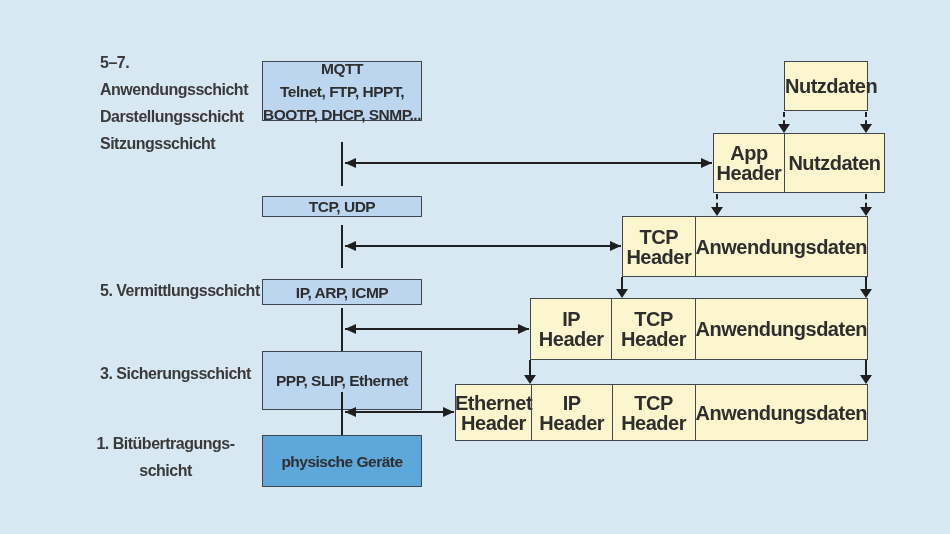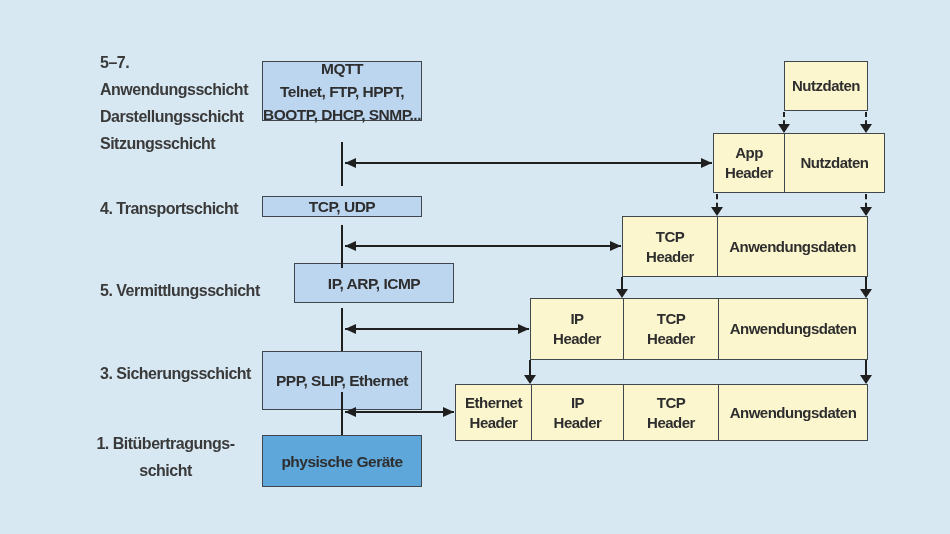--- a/index.html
+++ b/index.html
@@ -23,21 +23,21 @@
     display:flex; align-items:center; justify-content:center; text-align:center;
     white-space:pre-line; font-size:15.5px; line-height:23px;
   }
   .pbox.phys{ background:var(--phys); }
   .erow{
     position:absolute; box-sizing:border-box; display:flex;
     background:var(--ybox); border:1.5px solid var(--border);
   }
   .ecell{
     box-sizing:border-box; display:flex; align-items:center; justify-content:center;
-    text-align:center; white-space:pre-line; font-size:15px; line-height:20px;
+    text-align:center; white-space:pre-line; font-size:20px; line-height:20px;
     border-left:1.5px solid var(--border);
   }
   .ecell:first-child{ border-left:none; }
   .ecell.grow{ flex:1; }
   .vline{ position:absolute; left:341px; width:2px; background:var(--line); }
   .harrow{ position:absolute; height:2px; background:var(--line); }
   .harrow::before{
     content:""; position:absolute; left:0; top:-4px; width:0; height:0;
     border-top:5px solid transparent; border-bottom:5px solid transparent;
     border-right:11px solid var(--line);
@@ -61,31 +61,30 @@
 </style>
 </head>
 <body>
 
 <div class="canvas">
 
   <div class="llabel" style="left:100px;top:49px;">5–7.
 Anwendungsschicht
 Darstellungsschicht
 Sitzungsschicht</div>
-  <div class="llabel" style="left:100px;top:195px;">4. Transportschicht</div>
   <div class="llabel" style="left:100px;top:277px;">5. Vermittlungsschicht</div>
   <div class="llabel" style="left:100px;top:360px;">3. Sicherungsschicht</div>
   <div class="llabel" style="left:93px;top:430px;width:145px;text-align:center;">1. Bitübertragungs-
 schicht</div>
 
   <div class="pbox" style="top:61px;height:60px;">MQTT
 Telnet, FTP, HPPT,
 BOOTP, DHCP, SNMP...</div>
   <div class="pbox" style="top:196px;height:21px;">TCP, UDP</div>
-  <div class="pbox" style="top:263px;height:40px;margin-left:32px;">IP, ARP, ICMP</div>
+  <div class="pbox" style="top:279px;height:26px;">IP, ARP, ICMP</div>
   <div class="pbox" style="top:351px;height:59px;">PPP, SLIP, Ethernet</div>
   <div class="pbox phys" style="top:435px;height:52px;">physische Geräte</div>
 
   <div class="vline" style="top:142px;height:44px;"></div>
   <div class="vline" style="top:225px;height:43px;"></div>
   <div class="vline" style="top:308px;height:43px;"></div>
   <div class="vline" style="top:392px;height:43px;"></div>
 
   <div class="harrow" style="left:345px;top:162px;width:367px;"></div>
   <div class="harrow" style="left:345px;top:245px;width:276px;"></div>

